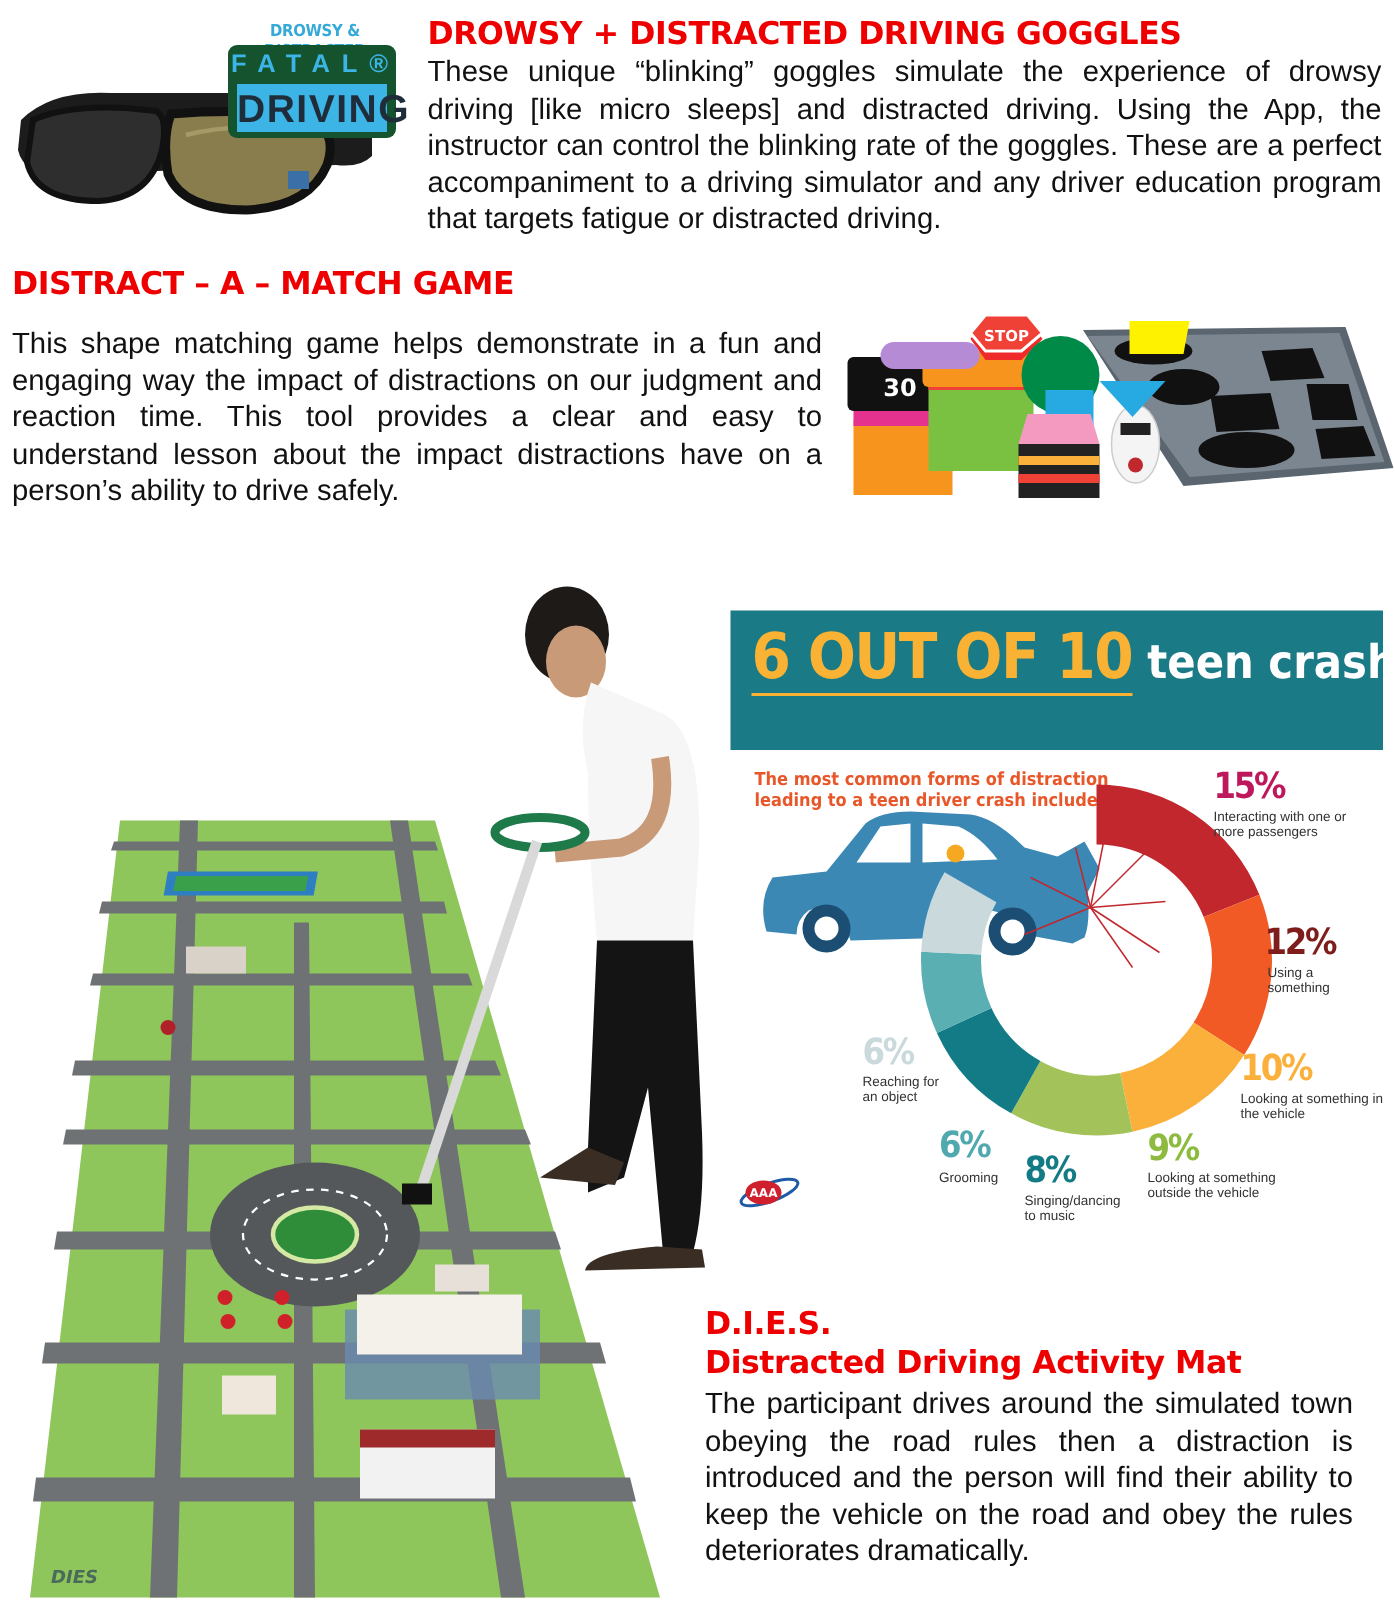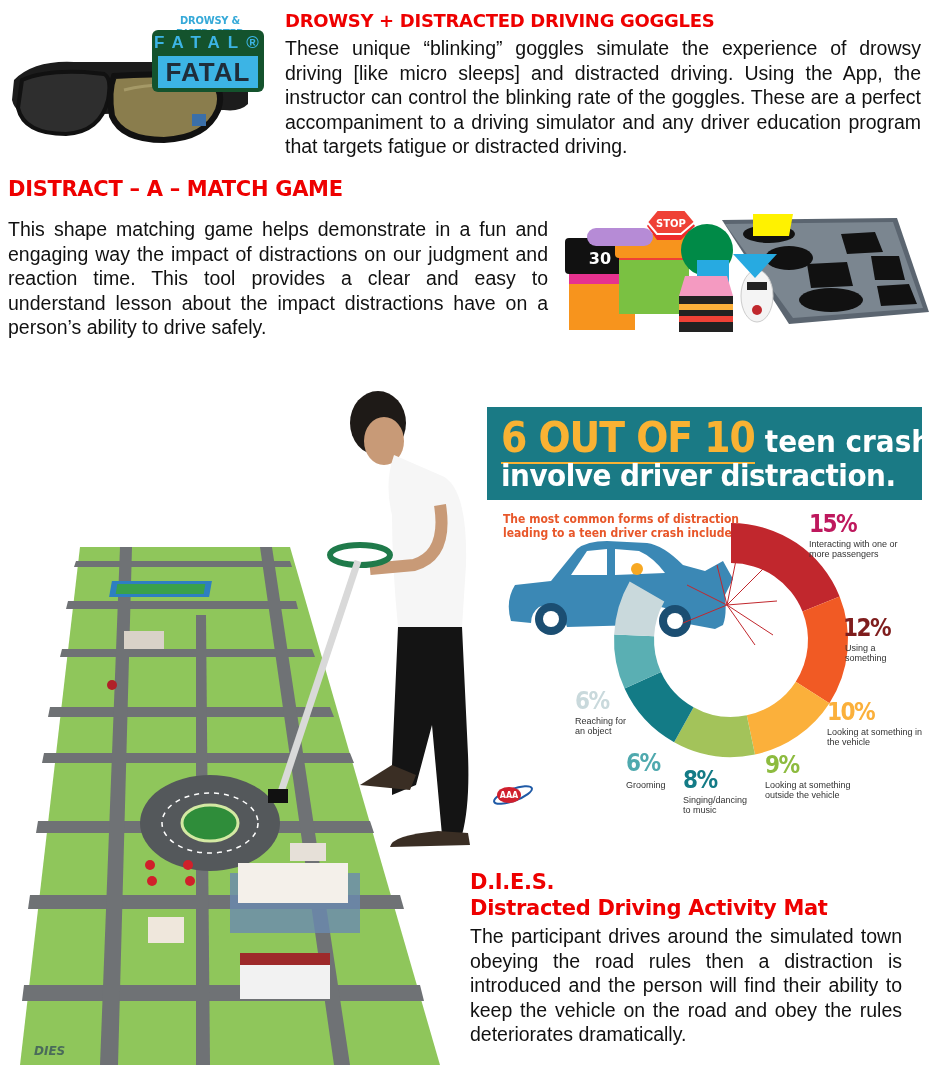--- a/index.html
+++ b/index.html
@@ -10,21 +10,21 @@
   .body-text.last-left { text-align-last:left; }
 
   
   #goggles-img { left:4px; top:20px; width:250px; height:130px; }
   #fv-logo { left:150px; top:14px; width:120px; height:82px; }
   #fv-tag { left:0; top:0; width:120px; font-family:"DejaVu Sans Condensed","DejaVu Sans",sans-serif; font-size:11px; font-weight:bold; color:#35a9d8; text-align:center; letter-spacing:-0.2px; }
   #fv-box { left:2px; top:16px; width:112px; height:62px; background:#14532d; border-radius:6px; }
   #fv-fatal { left:2px; top:3px; width:108px; text-align:center; color:#3cb4e5; font-size:17px; letter-spacing:8px; font-weight:bold; }
   #fv-vision { left:6px; top:26px; width:100px; height:32px; background:#3cb4e5; color:#1f2d3a; font-size:26px; font-weight:bold; text-align:center; line-height:32px; letter-spacing:1px; }
 
-  #goggles-heading { left:285px; top:10px; font-size:18px; }
+  #goggles-heading { left:285px; top:10px; font-size:21px; }
   #goggles-desc { left:285px; top:36px; width:636px; }
 
   
   #match-heading { left:8px; top:177px; font-size:21px; }
   #match-desc { left:8px; top:217px; width:540px; }
   #match-img { left:557px; top:200px; width:372px; height:140px; }
 
   
   #banner { left:487px; top:407px; width:435px; height:93px; background:#1a7a85; }
   #banner-l1 { left:14px; top:6px; font-family:"DejaVu Sans Condensed","DejaVu Sans",sans-serif; font-weight:bold; white-space:nowrap; }
@@ -53,21 +53,21 @@
     <path d="M18 60 Q40 50 80 52 L100 54 Q108 58 104 80 Q96 112 62 114 Q20 114 14 88 Z" fill="#2e2e2e" stroke="#111" stroke-width="4"></path>
     <path d="M110 56 Q160 52 200 58 Q222 66 214 90 Q202 118 160 120 Q118 120 108 96 Q104 72 110 56 Z" fill="#8a7d4d" stroke="#111" stroke-width="6"></path>
     <path d="M120 70 Q160 60 200 70" stroke="#b8ac7a" stroke-width="3" fill="none" opacity="0.6"></path>
     <rect x="188" y="94" width="14" height="12" fill="#3b6fa8"></rect>
   </svg>
 </div>
 <div class="abs" id="fv-logo">
   <div class="abs" id="fv-tag">DROWSY &amp; DISTRACTED</div>
   <div class="abs" id="fv-box">
     <div class="abs" id="fv-fatal">FATAL®</div>
-    <div class="abs" id="fv-vision">FATAL</div>
+    <div class="abs" id="fv-vision">DRIVING</div>
   </div>
 </div>
 <div class="abs heading" id="goggles-heading">DROWSY + DISTRACTED DRIVING GOGGLES</div>
 <div class="abs body-text last-left" id="goggles-desc">These unique “blinking” goggles simulate the experience of drowsy driving [like micro sleeps] and distracted driving. Using the App, the instructor can control the blinking rate of the goggles. These are a perfect accompaniment to a driving simulator and any driver education program that targets fatigue or distracted driving.</div>
 
 <div class="abs heading" id="match-heading">DISTRACT – A – MATCH GAME</div>
 <div class="abs body-text last-left" id="match-desc">This shape matching game helps demonstrate in a fun and engaging way the impact of distractions on our judgment and reaction time.  This tool provides a clear and easy to understand lesson about the impact distractions have on a person’s ability to drive safely.</div>
 <div class="abs" id="match-img">
   <svg width="372" height="140" viewBox="0 0 372 140">
 
@@ -157,21 +157,20 @@
     <ellipse cx="360" cy="190" rx="30" ry="10" fill="none" stroke="#1f7a4a" stroke-width="6"></ellipse>
     <line x1="358" y1="196" x2="280" y2="430" stroke="#d9d9d9" stroke-width="7"></line>
     <rect x="268" y="424" width="20" height="14" fill="#111"></rect>
   </svg>
 </div>
 
 <div class="abs" id="banner">
   <div class="abs" id="banner-l1">
     <span id="banner-big">6 OUT OF 10</span><span id="banner-rest">teen crashes</span>
   </div>
-  <div class="abs" id="banner-l2">involve driver distraction.</div>
 </div>
 <div class="abs" id="info-sub">The most common forms of distraction leading to a teen driver crash include:</div>
 
 <div class="abs" id="donut">
   <svg id="donut-svg" width="443" height="320" viewBox="0 0 443 320">
 
     <g>
       <path d="M28 80 L64 76 L90 44 Q100 36 120 36 L160 38 Q176 40 196 60 L218 66 L236 56 L246 74 L238 90 Q240 110 236 120 L228 124 L196 118 Q180 96 160 104 Q152 110 152 120 L80 122 Q72 94 52 102 Q44 108 44 118 L24 116 Q18 96 28 80 Z" fill="#3b88b5"></path>
       <path d="M84 70 L100 46 L120 44 L120 70 Z" fill="#ffffff"></path>
       <path d="M128 44 L152 46 Q166 52 178 68 L128 70 Z" fill="#ffffff"></path>

